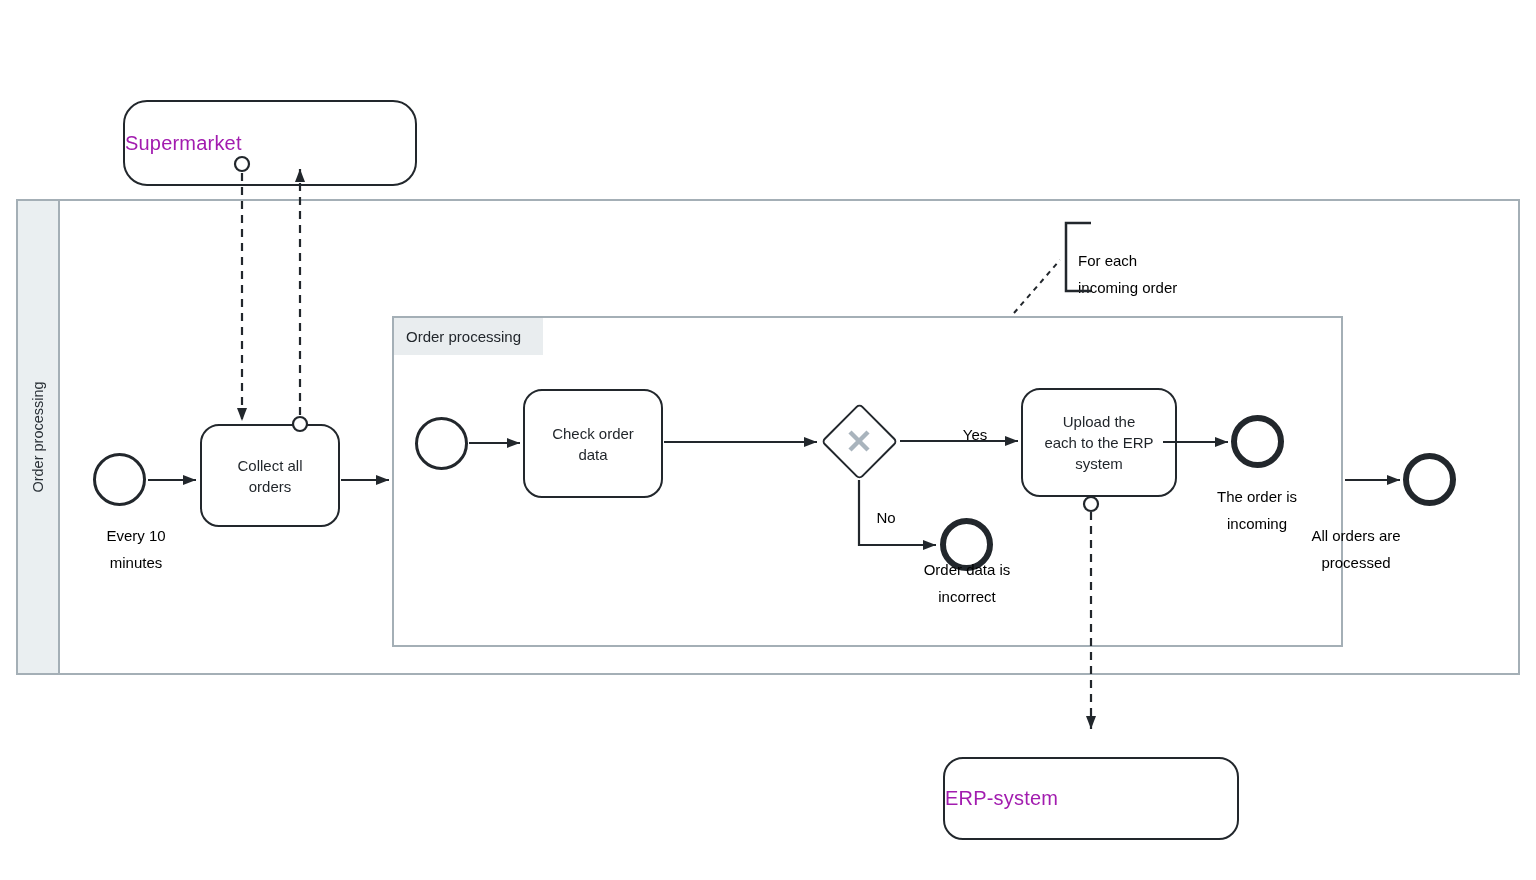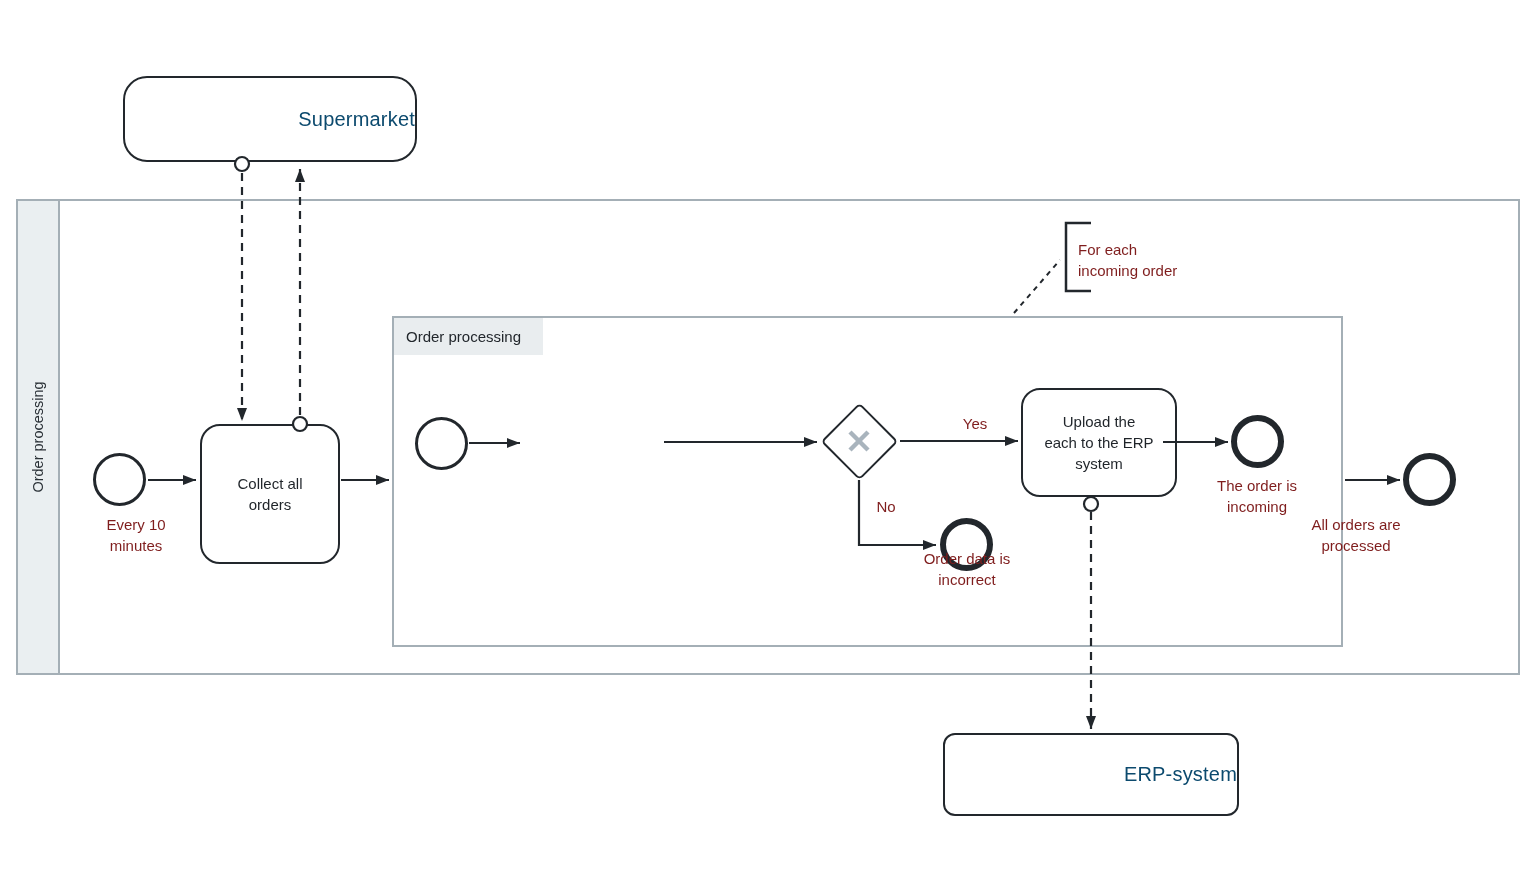--- a/index.html
+++ b/index.html
@@ -34,32 +34,32 @@
   }
   .subprocess-title {
     position: absolute; left: 0; top: 0; width: 149px; height: 37px;
     background: #e9edef; display: flex; align-items: center;
     padding-left: 12px; font-size: 15px; color: #22272c;
   }
 
   
   .participant {
     position: absolute; background: #fff; border: 2.5px solid #22272c;
-    display: flex; align-items: center; justify-content: flex-end;
-    font-size: 20px; font-weight: 500; letter-spacing: 0.2px; color: #0c4a6e;
+    display: flex; align-items: center; justify-content: flex-start;
+    font-size: 20px; font-weight: 500; letter-spacing: 0.2px; color: #a21caf; margin-top: 24px;
   }
   .p-supermarket { left: 123px; top: 76px; width: 294px; height: 86px; border-radius: 24px; }
-  .p-erp { left: 943px; top: 733px; width: 296px; height: 83px; border-radius: 12px; }
+  .p-erp { left: 943px; top: 733px; width: 296px; height: 83px; border-radius: 20px; }
 
   .task {
     position: absolute; background: #fff; border: 2.5px solid #22272c; border-radius: 19px;
     display: flex; align-items: center; justify-content: center;
     text-align: center; font-size: 15px; line-height: 21px; color: #1f2429;
   }
-  .t-collect { left: 200px; top: 424px; width: 140px; height: 140px; border-radius: 20px; }
+  .t-collect { left: 200px; top: 424px; width: 140px; height: 103px; }
   .t-collect span { max-width: 100px; }
   .t-check { left: 523px; top: 389px; width: 140px; height: 109px; }
   .t-check span { max-width: 92px; }
   .t-upload { left: 1021px; top: 388px; width: 156px; height: 109px; }
 
   .event { position: absolute; background: #fff; border-radius: 50%; }
   .ev-start { width: 53px; height: 53px; border: 3px solid #22272c; }
   .ev-end   { width: 53px; height: 53px; border: 6px solid #22272c; }
   .ev-start1 { left: 93px;  top: 453px; }
   .ev-start2 { left: 415px; top: 417px; }
@@ -71,22 +71,22 @@
   .gw-wrap { position: absolute; left: 820px; top: 402px; width: 78px; height: 78px; }
   .gw-diamond {
     position: absolute; left: 11.5px; top: 11.5px; width: 55px; height: 55px;
     background: #fff; border: 2.5px solid #22272c; border-radius: 5px;
     transform: rotate(45deg);
   }
   .gw-x { position: absolute; left: 26px; top: 26px; width: 26px; height: 26px; }
 
   
   .label {
-    position: absolute; font-size: 15px; line-height: 21px;
-    color: #7f1d1d; text-align: center;
+    position: absolute; font-size: 15px; line-height: 27px;
+    color: #000000; text-align: center; margin-top: 8px;
   }
   .lb-every   { left: 86px;   top: 514px; width: 100px; }
   .lb-question{ left: 687px;  top: 457px; width: 140px; }
   .lb-yes     { left: 955px;  top: 413px; width: 40px; }
   .lb-no      { left: 871px;  top: 496px; width: 30px; }
   .lb-incorrect { left: 907px;  top: 548px; width: 120px; }
   .lb-processed { left: 1197px; top: 475px; width: 120px; }
   .lb-all       { left: 1296px; top: 514px; width: 120px; }
   .lb-annotation{ left: 1078px; top: 239px; width: 122px; text-align: left; }
 
@@ -120,20 +120,23 @@
 
   <div class="event ev-start ev-start1"></div>
   <div class="label lb-every">Every 10 minutes</div>
 
   <div class="task t-collect">
     <span>Collect all orders</span>
   </div>
 
   <div class="event ev-start ev-start2"></div>
 
+  <div class="task t-check">
+    <span>Check order data</span>
+  </div>
 
   <div class="gw-wrap">
     <div class="gw-diamond"></div>
     <svg class="gw-x" width="26" height="26">
       <line class="gwx-line" x1="4" y1="4" x2="22" y2="22"></line>
       <line class="gwx-line" x1="22" y1="4" x2="4" y2="22"></line>
     </svg>
   </div>
   <div class="label lb-yes">Yes</div>
   <div class="label lb-no">No</div>

